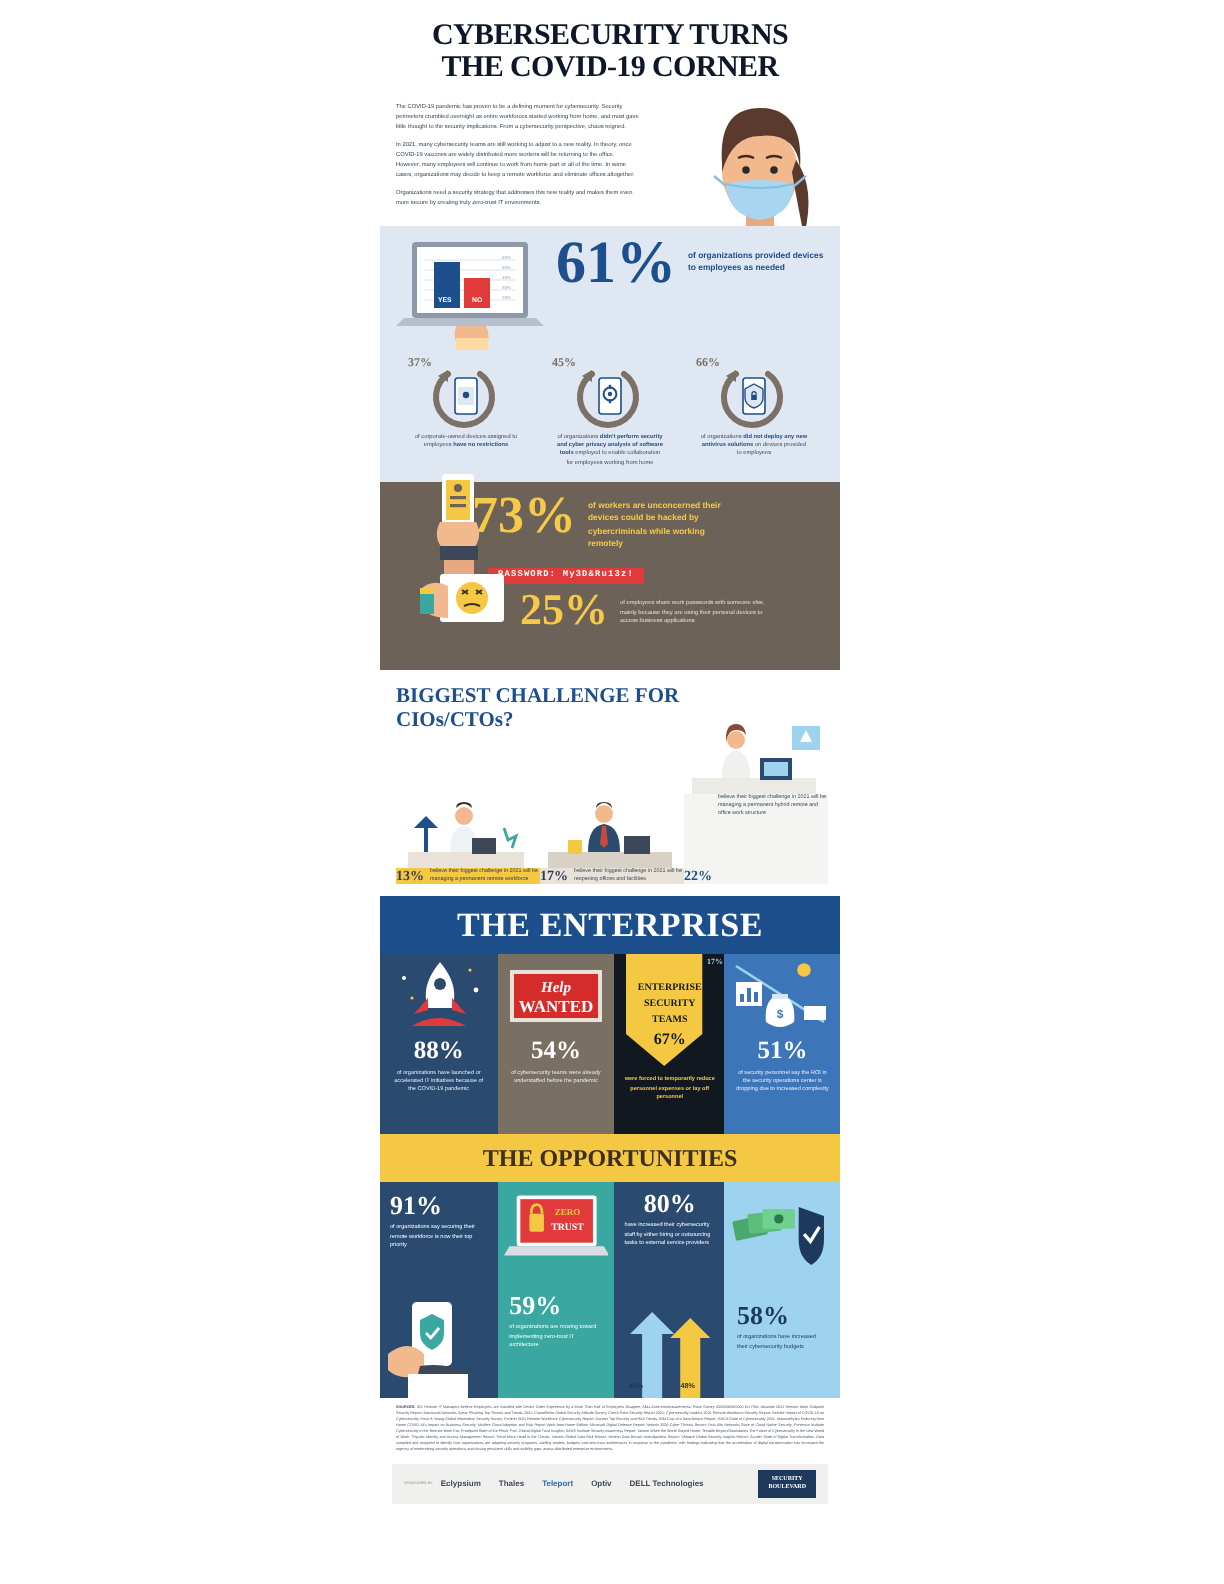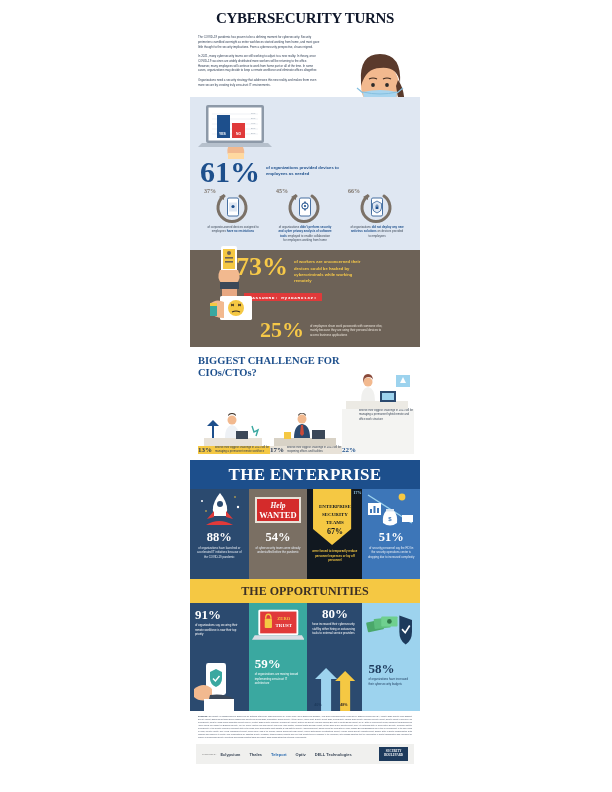--- a/index.html
+++ b/index.html
@@ -11,39 +11,39 @@
   .hero{position:relative;background:#ffffff;padding:10px 8px 4px 8px;}
   .hero h1{margin:0;text-align:center;color:#0f172a;font-weight:bold;font-size:15px;line-height:1.08;
            letter-spacing:-0.3px;font-family:"Liberation Serif",serif;}
   .hero h1 .l2{display:block;}
   .intro{position:relative;margin-top:9px;width:122px;font-size:2.9px;line-height:1.62;color:#2d3c52;text-align:left;}
   .intro p{margin:0 0 5px 0;}
   .woman{position:absolute;right:2px;top:38px;width:86px;height:120px;}
 
   
   .s61{position:relative;background:#dfe7f2;padding:6px 8px 8px 8px;}
-  .s61row{display:flex;align-items:flex-start;flex-direction:column;}
+  .s61row{display:flex;align-items:flex-start;}
   .laptopwrap{position:relative;width:78px;height:56px;flex:none;}
   .big61{font-size:30px;color:#1d4f8c;font-weight:bold;line-height:0.85;font-family:"Liberation Serif",serif;margin-left:2px;}
   .txt61{font-size:4.2px;color:#1d4f8c;font-weight:bold;line-height:1.5;margin-left:6px;margin-top:6px;max-width:78px;}
   .circles{display:flex;justify-content:space-between;margin-top:4px;padding:0 4px;}
   .circ{width:62px;text-align:center;position:relative;}
   .circ .pct{position:absolute;left:2px;top:0;font-size:6px;font-weight:bold;color:#7b7167;font-family:"Liberation Serif",serif;}
   .circ .art{height:32px;position:relative;margin-top:3px;}
   .circ .cap{font-size:2.9px;line-height:1.5;color:#3c4858;margin-top:2px;padding:0 4px;}
   .circ .cap b{color:#1d4f8c;}
 
   
   .s73{position:relative;background:#6d6257;padding:6px 8px 8px 8px;min-height:80px;}
   .r73{display:flex;align-items:flex-start;}
   .big73{font-size:26px;color:#f7c948;font-weight:bold;line-height:0.85;font-family:"Liberation Serif",serif;margin-left:38px;}
   .txt73{font-size:4.2px;color:#f7c948;font-weight:bold;line-height:1.5;margin-left:6px;margin-top:3px;max-width:76px;}
   .pwbar{margin:4px 0 0 46px;background:#e03a3a;color:#ffffff;font-family:"Liberation Mono",monospace;
          font-size:4.4px;font-weight:bold;letter-spacing:0.6px;padding:1.6px 5px;display:inline-block;border-radius:0.5px;}
-  .r25{display:flex;align-items:flex-start;margin-top:18px;}
+  .r25{display:flex;align-items:flex-start;margin-top:3px;}
   .big25{font-size:22px;color:#f7c948;font-weight:bold;line-height:0.85;font-family:"Liberation Serif",serif;margin-left:62px;}
   .txt25{font-size:2.9px;color:#e9e2d8;line-height:1.55;margin-left:6px;margin-top:3px;max-width:80px;}
 
   
   .scio{background:#ffffff;padding:8px 8px 6px 8px;}
   .scio h2{margin:0;color:#1d4f8c;font-size:10.5px;font-weight:bold;line-height:1.1;font-family:"Liberation Serif",serif;}
   .ciorow{display:flex;align-items:flex-end;justify-content:space-between;margin-top:6px;height:70px;}
   .ciocard{position:relative;width:72px;}
   .cioart{height:38px;position:relative;}
   .ciobox{padding:0;display:flex;}
@@ -94,20 +94,21 @@
 </style>
 </head>
 <body>
 
 <div id="page">
 <div id="sheet">
 
   <div class="hero">
     <h1>
       <span>CYBERSECURITY TURNS</span>
+      <span class="l2">THE COVID-19 CORNER</span>
     </h1>
 
     <div class="intro">
       <p>The COVID-19 pandemic has proven to be a defining moment for cybersecurity. Security perimeters crumbled overnight as entire workforces started working from home, and most gave little thought to the security implications. From a cybersecurity perspective, chaos reigned.</p>
       <p>In 2021, many cybersecurity teams are still working to adjust to a new reality. In theory, once COVID-19 vaccines are widely distributed more workers will be returning to the office. However, many employees will continue to work from home part or all of the time. In some cases, organizations may decide to keep a remote workforce and eliminate offices altogether.</p>
       <p>Organizations need a security strategy that addresses this new reality and makes them even more secure by creating truly zero-trust IT environments.</p>
     </div>
 
     <svg class="woman" viewBox="0 0 86 120">
       <path d="M30 118 Q22 88 34 80 L56 80 Q70 88 64 118 Z" fill="#c9d2dc"></path>

